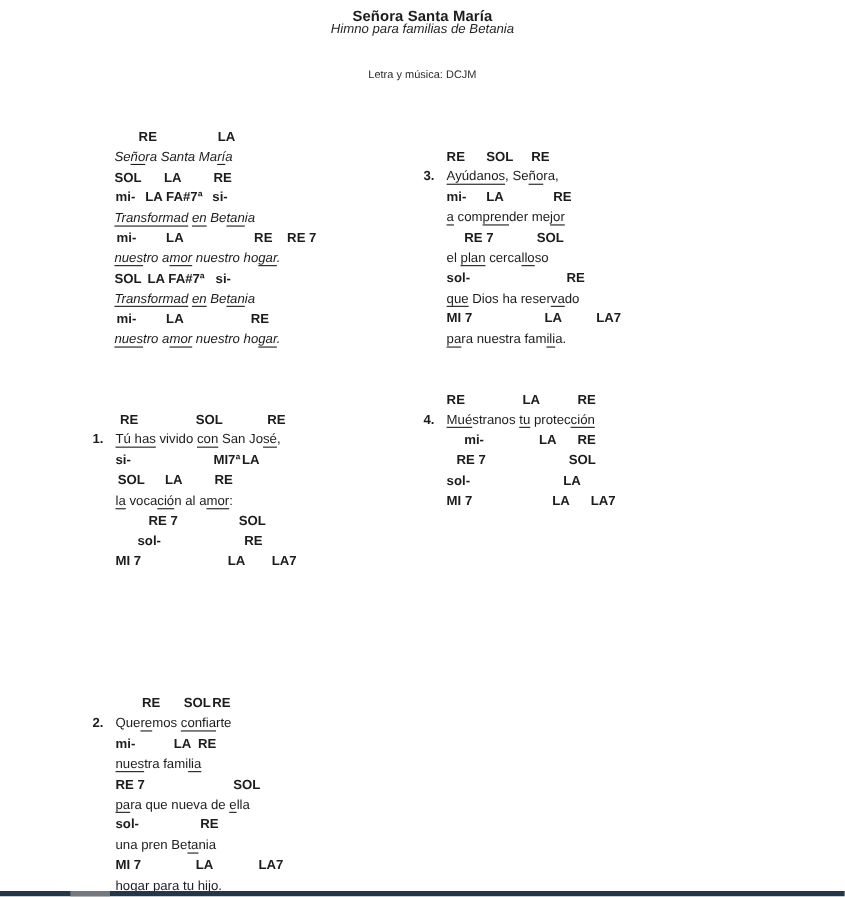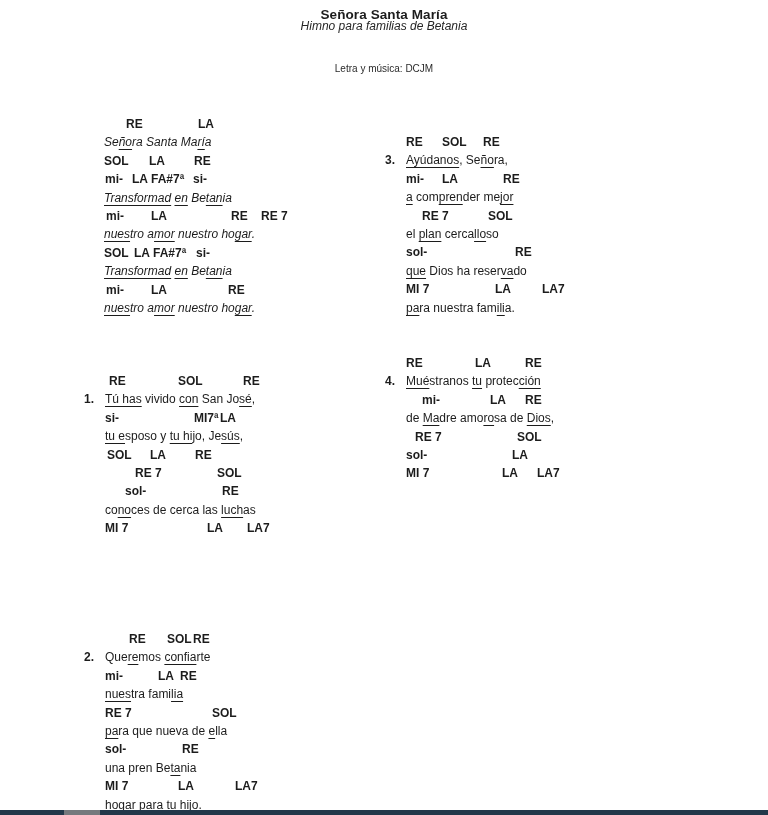--- a/index.html
+++ b/index.html
@@ -41,25 +41,24 @@
         <div class="line lyric"><span class="u">nues</span><span>tro a</span><span class="u">mor</span><span> nuestro ho</span><span class="u">gar</span><span>.</span></div>
         <div class="line chords"><span class="chord" style="left: 0px;">SOL</span><span class="chord" style="left: 30px;">LA</span><span class="chord" style="left: 49px;">FA#7ª</span><span class="chord" style="left: 92px;">si-</span></div>
         <div class="line lyric"><span class="u">Transformad</span><span> </span><span class="u">en</span><span> Be</span><span class="u">tan</span><span>ia</span></div>
         <div class="line chords"><span class="chord" style="left: 2px;">mi-</span><span class="chord" style="left: 47px;">LA</span><span class="chord" style="left: 124px;">RE</span></div>
         <div class="line lyric"><span class="u">nues</span><span>tro a</span><span class="u">mor</span><span> nuestro ho</span><span class="u">gar</span><span>.</span></div>
       </div>
       <div class="block" style="left: 105px; top: 372px;">
         <div class="line chords"><span class="chord" style="left: 4px;">RE</span><span class="chord" style="left: 73px;">SOL</span><span class="chord" style="left: 138px;">RE</span></div>
         <div class="line lyric"><span class="num">1.</span><span class="u">Tú has</span><span> vivido </span><span class="u">con</span><span> San Jo</span><span class="u">sé</span><span>,</span></div>
         <div class="line chords"><span class="chord" style="left: 0px;">si-</span><span class="chord" style="left: 76px; margin-left: 13px;">MI7ª</span><span class="chord" style="left: 115px;">LA</span></div>
-        <div class="line lyric"><span class="u">tu e</span><span>sposo y </span><span class="u">tu hi</span><span>jo, Je</span><span class="u">sús</span><span>,</span></div>
         <div class="line chords"><span class="chord" style="left: 2px;">SOL</span><span class="chord" style="left: 45px;">LA</span><span class="chord" style="left: 90px;">RE</span></div>
+        <div class="line lyric"><span class="u">la</span><span> voca</span><span class="u">ció</span><span>n al a</span><span class="u">mor</span><span>:</span></div>
         <div class="line chords"><span class="chord" style="left: 30px;">RE 7</span><span class="chord" style="left: 112px;">SOL</span></div>
         <div class="line chords"><span class="chord" style="left: 20px;">sol-</span><span class="chord" style="left: 117px;">RE</span></div>
-        <div class="line lyric"><span>co</span><span class="u">no</span><span>ces de cerca las </span><span class="u">luch</span><span>as</span></div>
         <div class="line chords"><span class="chord" style="left: 0px;">MI 7</span><span class="chord" style="left: 102px;">LA</span><span class="chord" style="left: 142px;">LA7</span></div>
       </div>
       <div class="block" style="left: 105px; top: 630px;">
         <div class="line chords"><span class="chord" style="left: 24px;">RE</span><span class="chord" style="left: 62px;">SOL</span><span class="chord" style="left: 88px;">RE</span></div>
         <div class="line lyric"><span class="num">2.</span><span>Que</span><span class="u">re</span><span>mos </span><span class="u">confia</span><span>rte</span></div>
         <div class="line chords"><span class="chord" style="left: 0px;">mi-</span><span class="chord" style="left: 53px;">LA</span><span class="chord" style="left: 75px;">RE</span></div>
         <div class="line lyric"><span class="u">nues</span><span>tra fami</span><span class="u">lia</span></div>
         <div class="line chords"><span class="chord" style="left: 0px;">RE 7</span><span class="chord" style="left: 107px;">SOL</span></div>
         <div class="line lyric"><span class="u">pa</span><span>ra que nueva de </span><span class="u">e</span><span>lla</span></div>
         <div class="line chords"><span class="chord" style="left: 0px;">sol-</span><span class="chord" style="left: 77px;">RE</span></div>
@@ -76,21 +75,20 @@
         <div class="line lyric"><span>el </span><span class="u">plan</span><span> cerca</span><span class="u">llo</span><span>so</span></div>
         <div class="line chords"><span class="chord" style="left: 0px;">sol-</span><span class="chord" style="left: 109px;">RE</span></div>
         <div class="line lyric"><span class="u">que</span><span> Dios ha reser</span><span class="u">va</span><span>do</span></div>
         <div class="line chords"><span class="chord" style="left: 0px;">MI 7</span><span class="chord" style="left: 89px;">LA</span><span class="chord" style="left: 136px;">LA7</span></div>
         <div class="line lyric"><span class="u">pa</span><span>ra nuestra fam</span><span class="u">ili</span><span>a.</span></div>
       </div>
       <div class="block" style="left: 406px; top: 354px;">
         <div class="line chords"><span class="chord" style="left: 0px;">RE</span><span class="chord" style="left: 69px;">LA</span><span class="chord" style="left: 119px;">RE</span></div>
         <div class="line lyric"><span class="num">4.</span><span class="u">Mué</span><span>stranos </span><span class="u">tu</span><span> protec</span><span class="u">ción</span></div>
         <div class="line chords"><span class="chord" style="left: 16px;">mi-</span><span class="chord" style="left: 84px;">LA</span><span class="chord" style="left: 119px;">RE</span></div>
-        <div class="line lyric"><span>de </span><span class="u">Ma</span><span>dre amo</span><span class="u">ro</span><span>sa de </span><span class="u">Dios</span><span>,</span></div>
         <div class="line chords"><span class="chord" style="left: 9px;">RE 7</span><span class="chord" style="left: 111px;">SOL</span></div>
         <div class="line chords"><span class="chord" style="left: 0px;">sol-</span><span class="chord" style="left: 106px;">LA</span></div>
         <div class="line chords"><span class="chord" style="left: 0px;">MI 7</span><span class="chord" style="left: 96px;">LA</span><span class="chord" style="left: 131px;">LA7</span></div>
       </div>
     </div>
 
   <div class="edge-bar" style="background: rgb(34, 56, 74);">
     <div class="edge-thumb" style="background: rgb(117, 121, 125);"></div>
   </div>
 </div>

